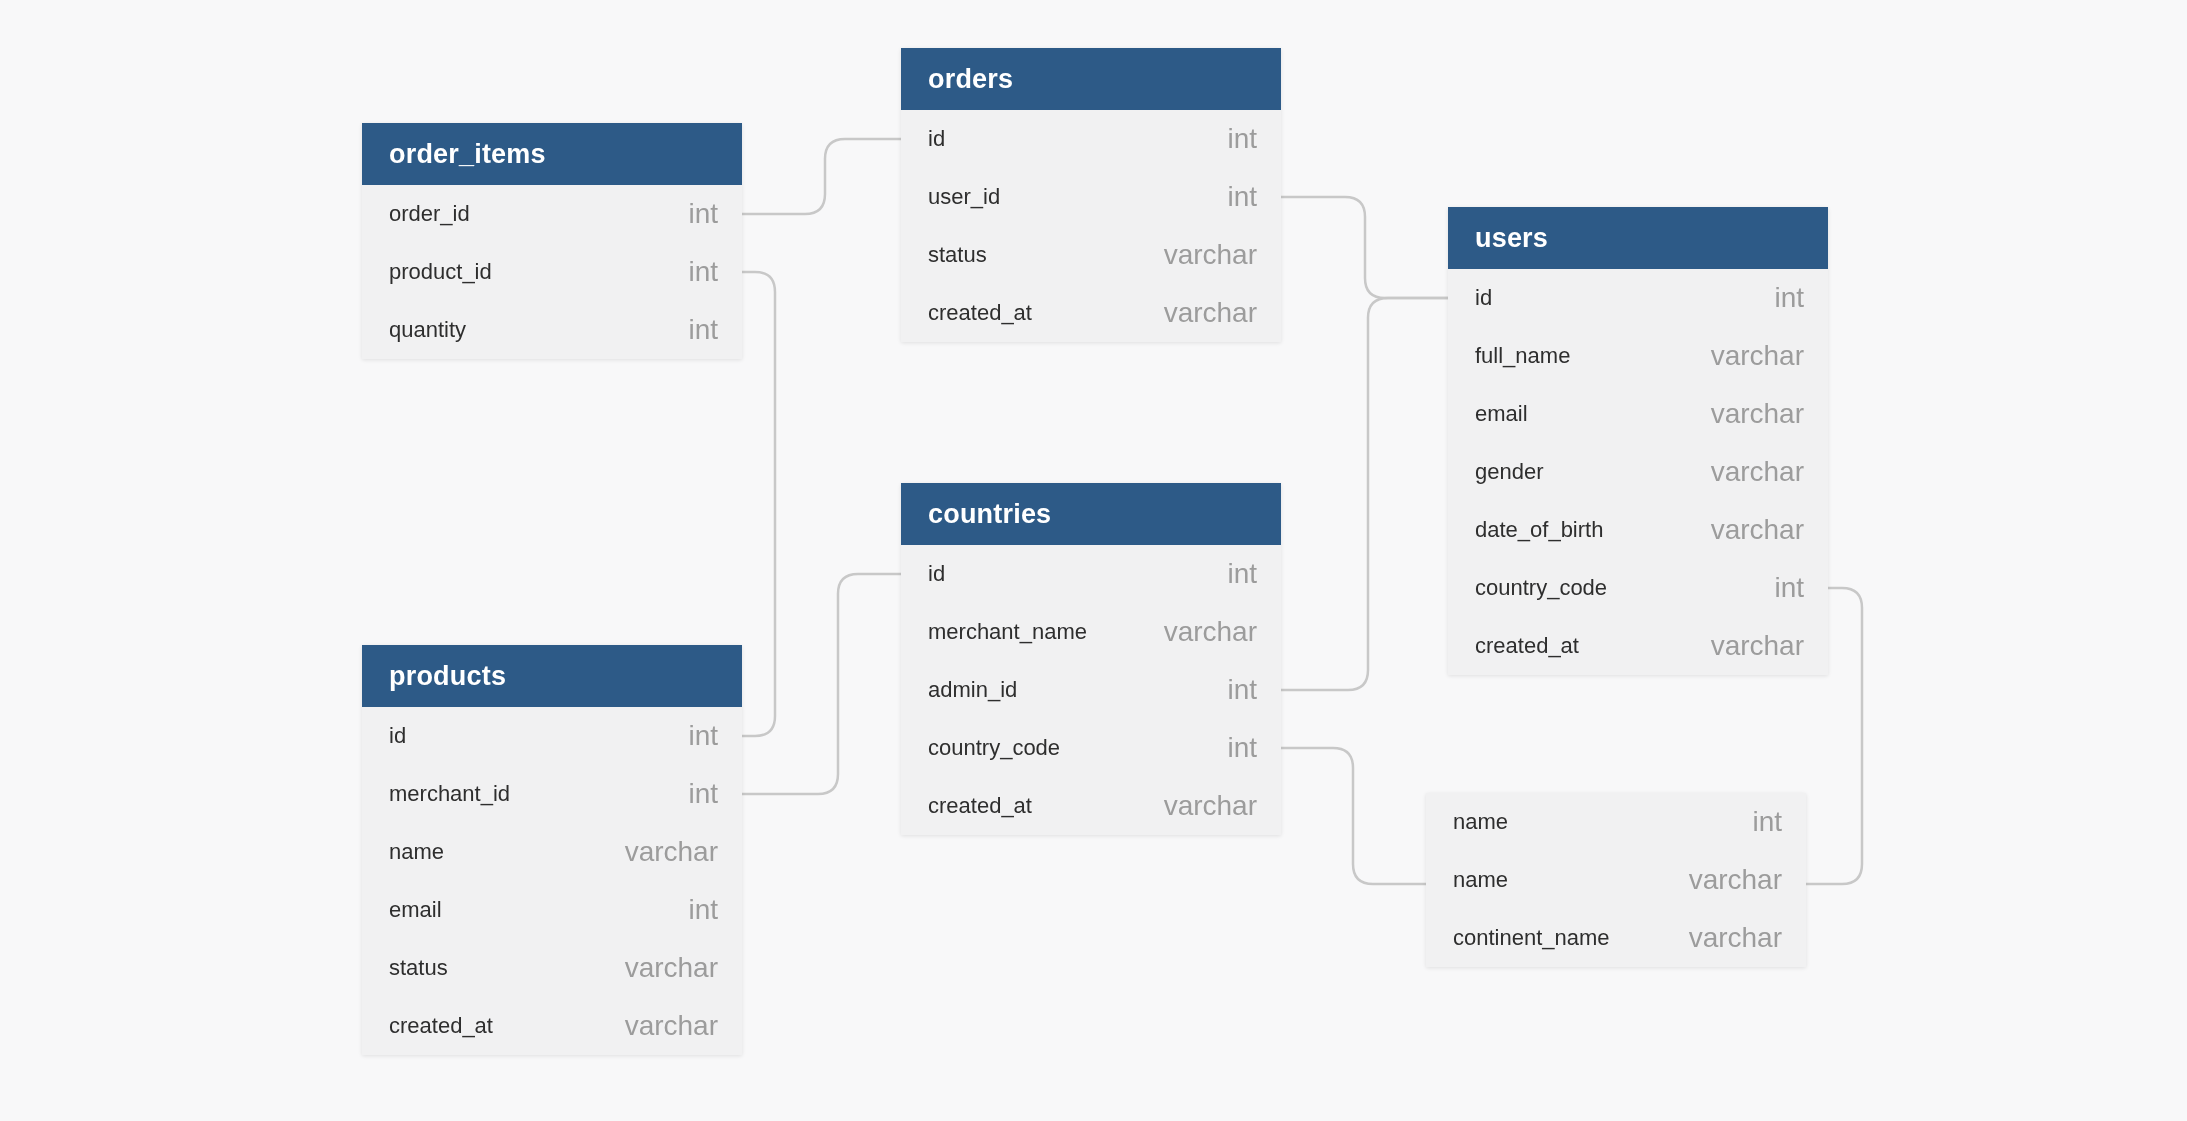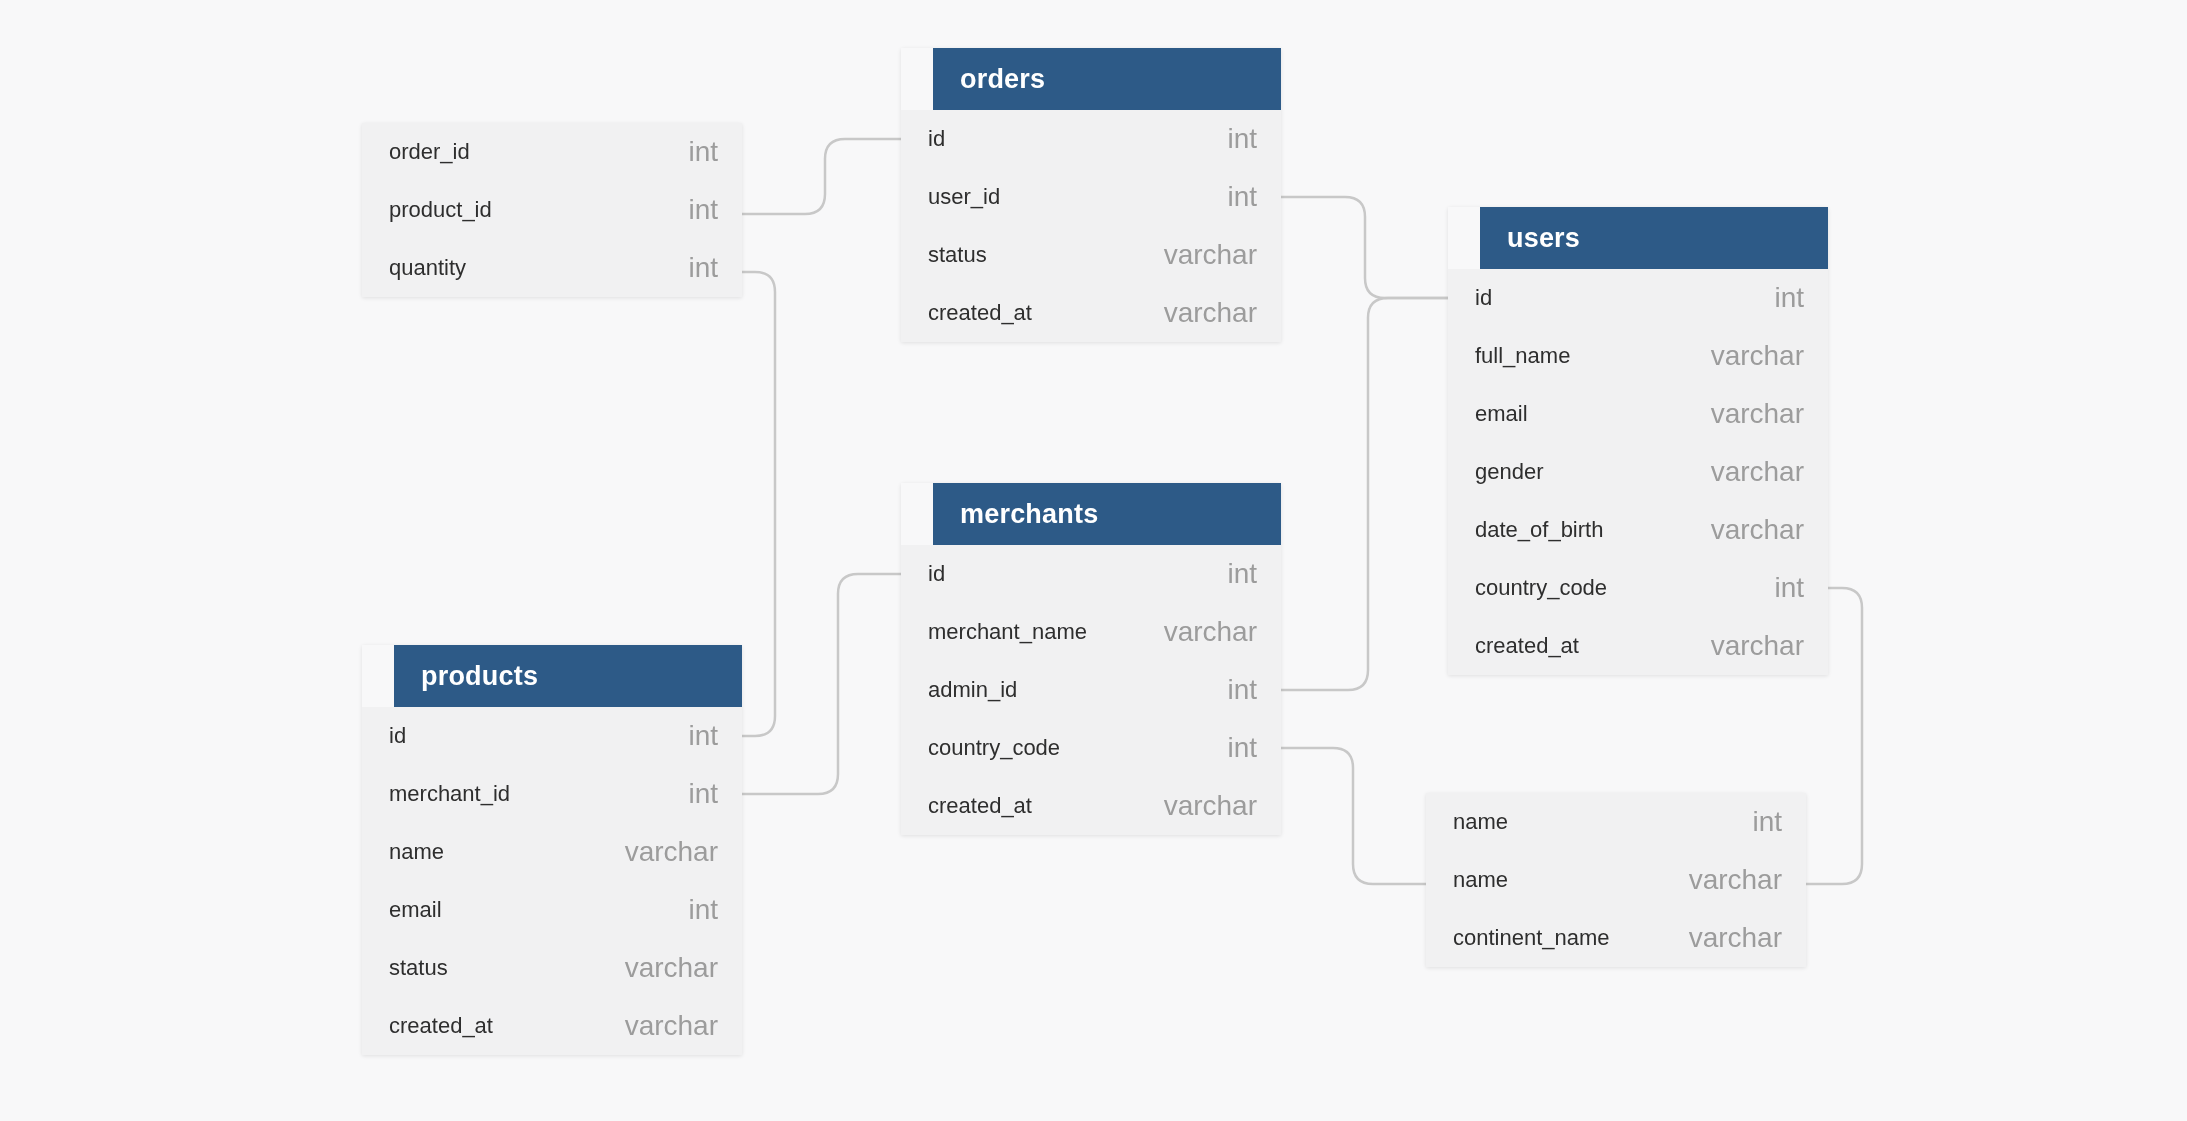--- a/index.html
+++ b/index.html
@@ -29,21 +29,20 @@
     background: var(--hdr, #2d5a87);
     color: var(--hdrText, #ffffff);
     display: flex;
     align-items: center;
     padding: 0 27px;
     box-sizing: border-box;
     font-size: 27px;
     font-weight: 700;
     letter-spacing: 0.2px;
     cursor: move;
-    margin-left: 32px;
   }
   .tbl-row {
     height: 58px;
     background: var(--row, #f1f1f2);
     display: flex;
     align-items: center;
     justify-content: space-between;
     padding: 0 24px 0 27px;
     box-sizing: border-box;
   }
@@ -63,20 +62,23 @@
       <path d="M 742 214 L 805 214 Q 825 214 825 194 L 825 159 Q 825 139 845 139 L 901 139" class="rel"></path>
       <path d="M 742 272 L 755 272 Q 775 272 775 292 L 775 716 Q 775 736 755 736 L 742 736" class="rel"></path>
       <path d="M 1281 197 L 1345 197 Q 1365 197 1365 217 L 1365 278 Q 1365 298 1385 298 L 1448 298" class="rel"></path>
       <path d="M 1281 690 L 1348 690 Q 1368 690 1368 670 L 1368 318 Q 1368 298 1388 298 L 1448 298" class="rel"></path>
       <path d="M 742 794 L 818 794 Q 838 794 838 774 L 838 594 Q 838 574 858 574 L 901 574" class="rel"></path>
       <path d="M 1281 748 L 1333 748 Q 1353 748 1353 768 L 1353 864 Q 1353 884 1373 884 L 1426 884" class="rel"></path>
       <path d="M 1828 588 L 1842 588 Q 1862 588 1862 608 L 1862 864 Q 1862 884 1842 884 L 1806 884" class="rel"></path>
     </svg>
   <div id="tables">
       <div class="db-table" style="left: 362px; top: 123px;">
+        <div class="tbl-header">
+          <span>order_items</span>
+        </div>
         <div class="tbl-row">
           <span class="field-name">order_id</span>
           <span class="field-type">int</span>
         </div>
         <div class="tbl-row">
           <span class="field-name">product_id</span>
           <span class="field-type">int</span>
         </div>
         <div class="tbl-row">
           <span class="field-name">quantity</span>
@@ -161,21 +163,21 @@
           <span class="field-name">status</span>
           <span class="field-type">varchar</span>
         </div>
         <div class="tbl-row">
           <span class="field-name">created_at</span>
           <span class="field-type">varchar</span>
         </div>
       </div>
       <div class="db-table" style="left: 901px; top: 483px;">
         <div class="tbl-header">
-          <span>merchants</span>
+          <span>countries</span>
         </div>
         <div class="tbl-row">
           <span class="field-name">id</span>
           <span class="field-type">int</span>
         </div>
         <div class="tbl-row">
           <span class="field-name">merchant_name</span>
           <span class="field-type">varchar</span>
         </div>
         <div class="tbl-row">

